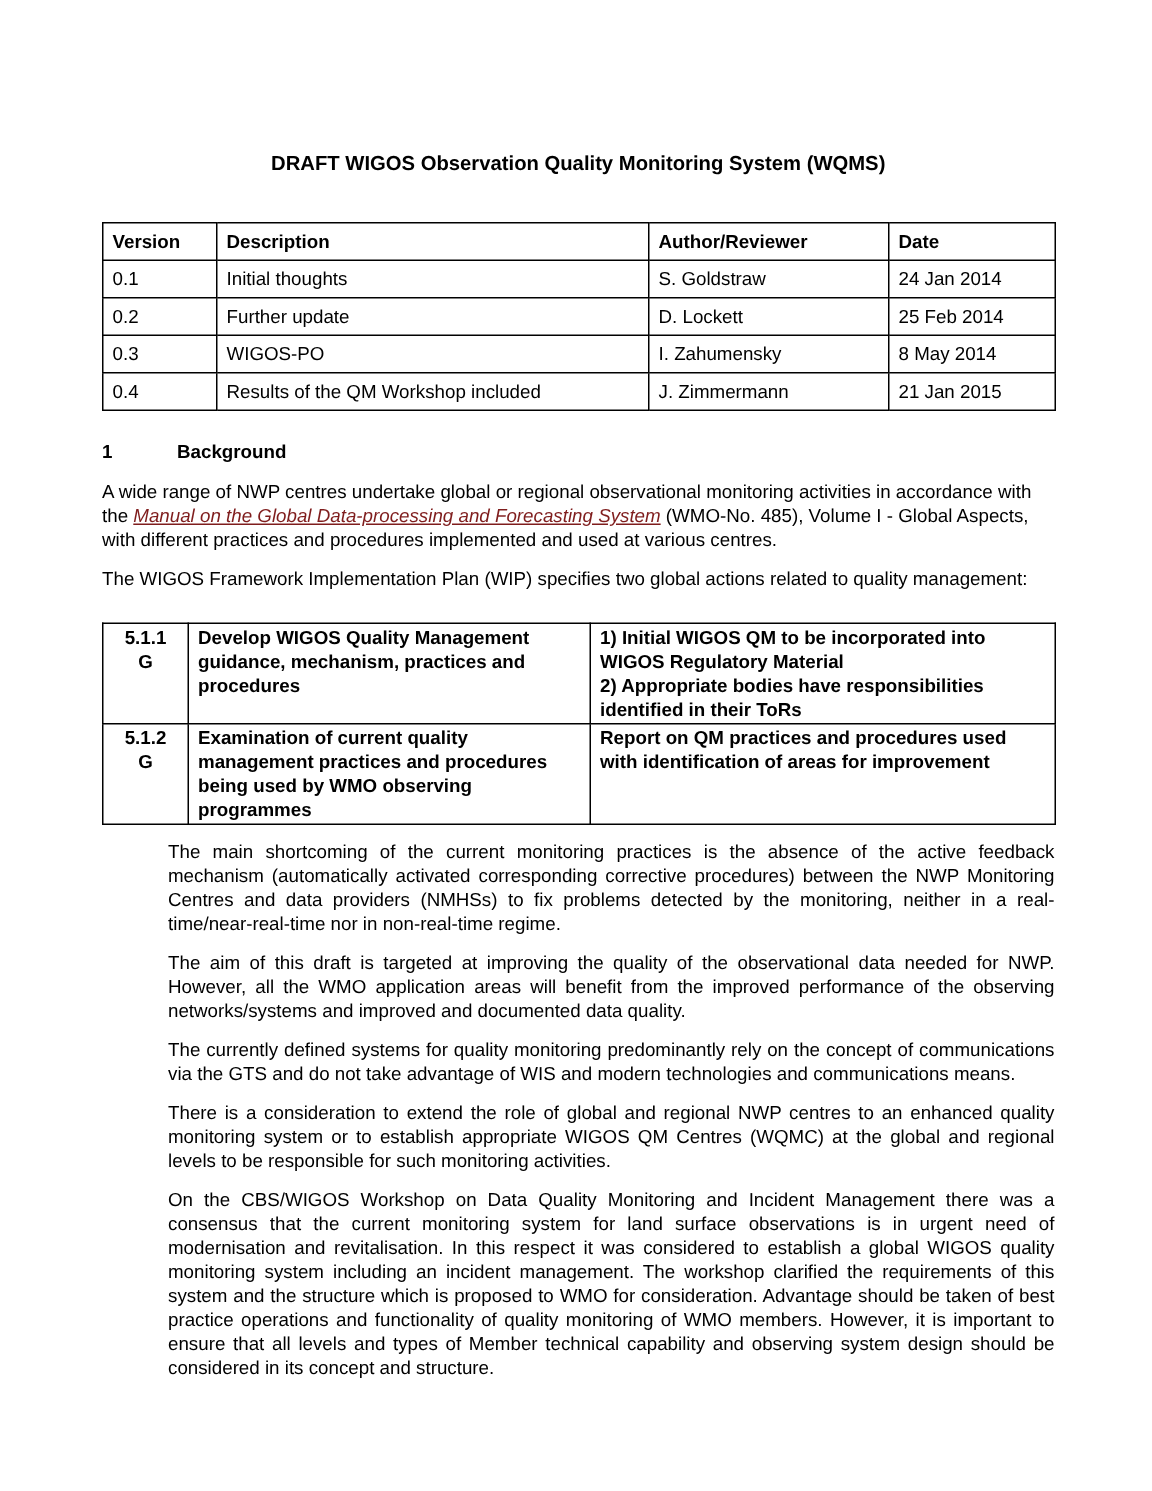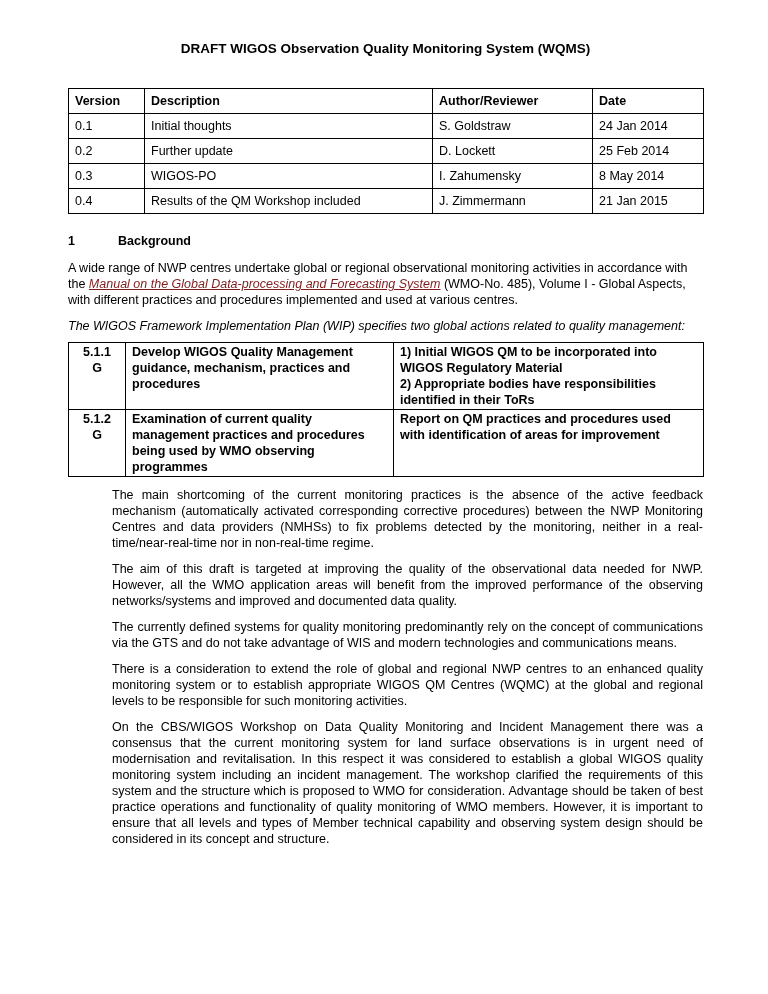--- a/index.html
+++ b/index.html
@@ -6,21 +6,21 @@
   body {
     width: 768px; height: 994px;
     background: #ffffff;
     font-family: "Liberation Sans", sans-serif;
     color: #000000;
     overflow: hidden;
   }
   .content {
     box-sizing: border-box;
     width: 768px; height: 732px;
-    padding: 40px 65px 0 68px;
+    padding: 100px 65px 0 68px;
   }
   .doc-title {
     text-align: center;
     font-size: 13.5px;
     font-weight: bold;
     margin: 0 0 31px 0;
     line-height: 17px;
   }
   table {
     border-collapse: collapse;
@@ -127,21 +127,21 @@
     </tr>
   </tbody>
     </table>
 
   <div class="section-heading">
     <span class="sec-num">1</span><span>Background</span>
   </div>
 
   <p><span>A wide range of NWP centres undertake global or regional observational monitoring activities in accordance with the </span><a class="doc-link" style="color: #7f1d1d;">Manual on the Global Data-processing and Forecasting System</a><span> (WMO-No. 485), Volume I - Global Aspects, with different practices and procedures implemented and used at various centres.</span></p>
 
-  <p style="margin-bottom:8px;font-style:italic;">The WIGOS Framework Implementation Plan (WIP) specifies two global actions related to quality management:</p>
+  <p style="margin-bottom:21px;">The WIGOS Framework Implementation Plan (WIP) specifies two global actions related to quality management:</p>
 
   <table class="atable">
     <colgroup>
       <col style="width:57px">
         <col style="width:268px">
         <col style="width:310px">
     </colgroup>
     <tbody>
     <tr>
       <td class="no-cell">

